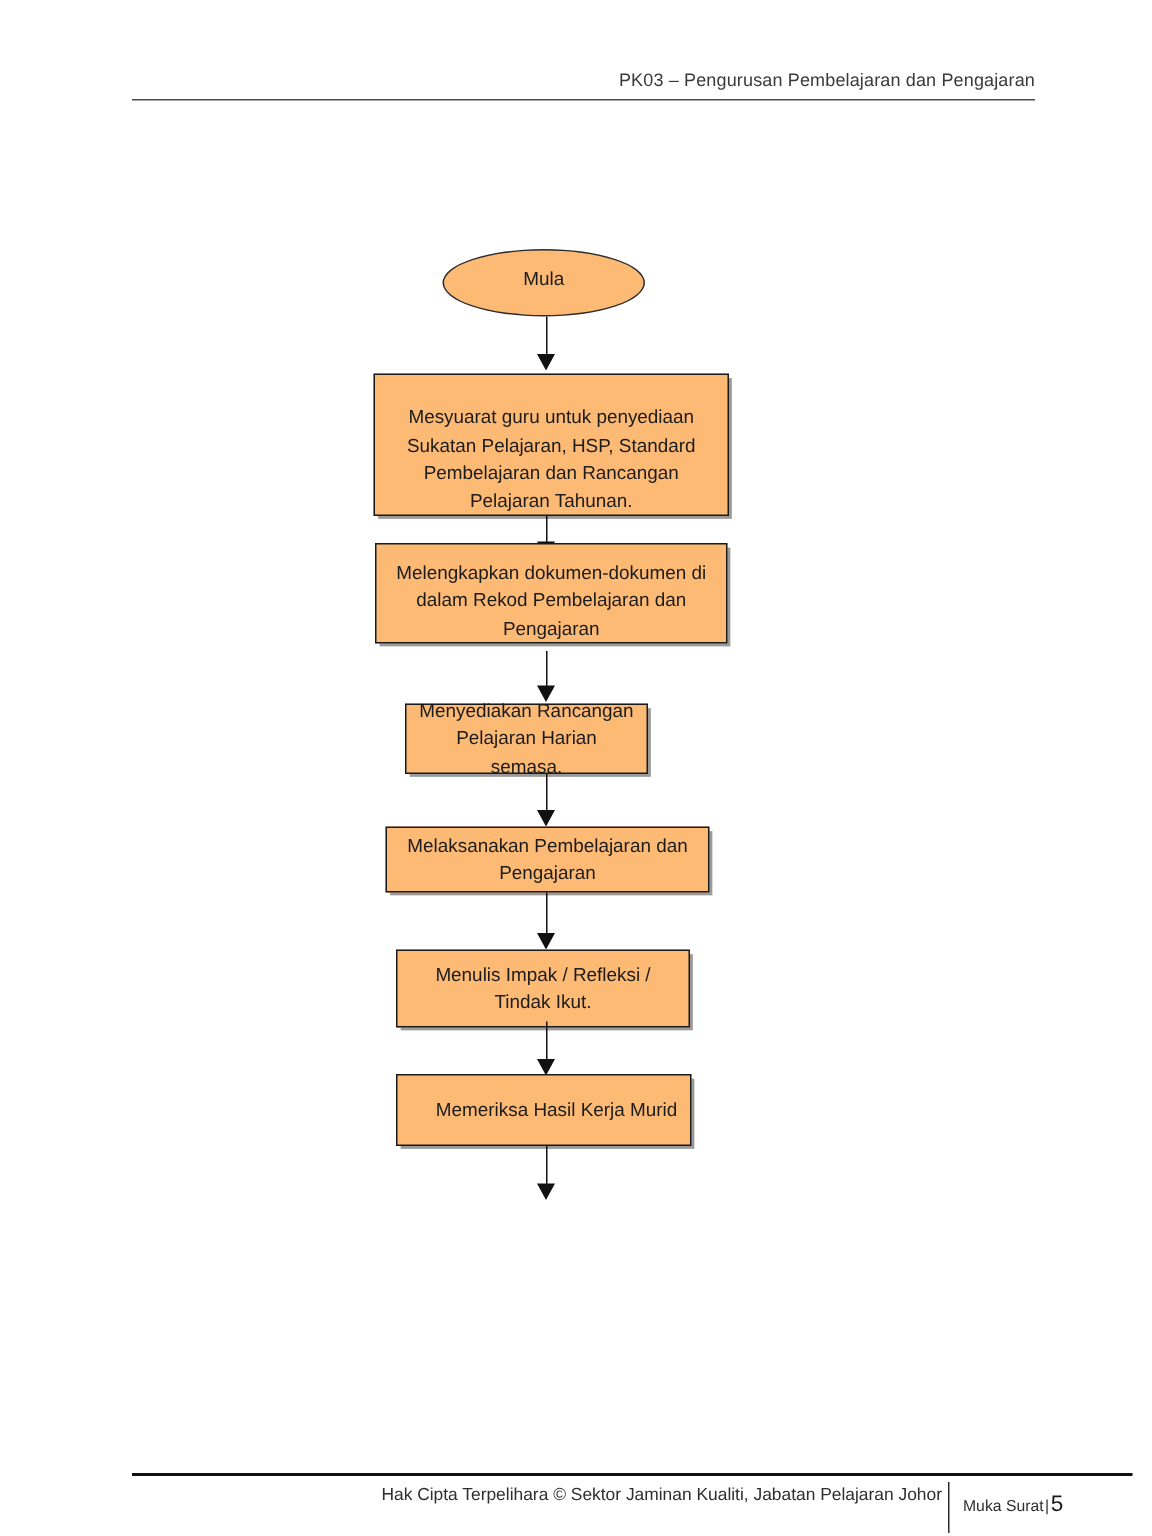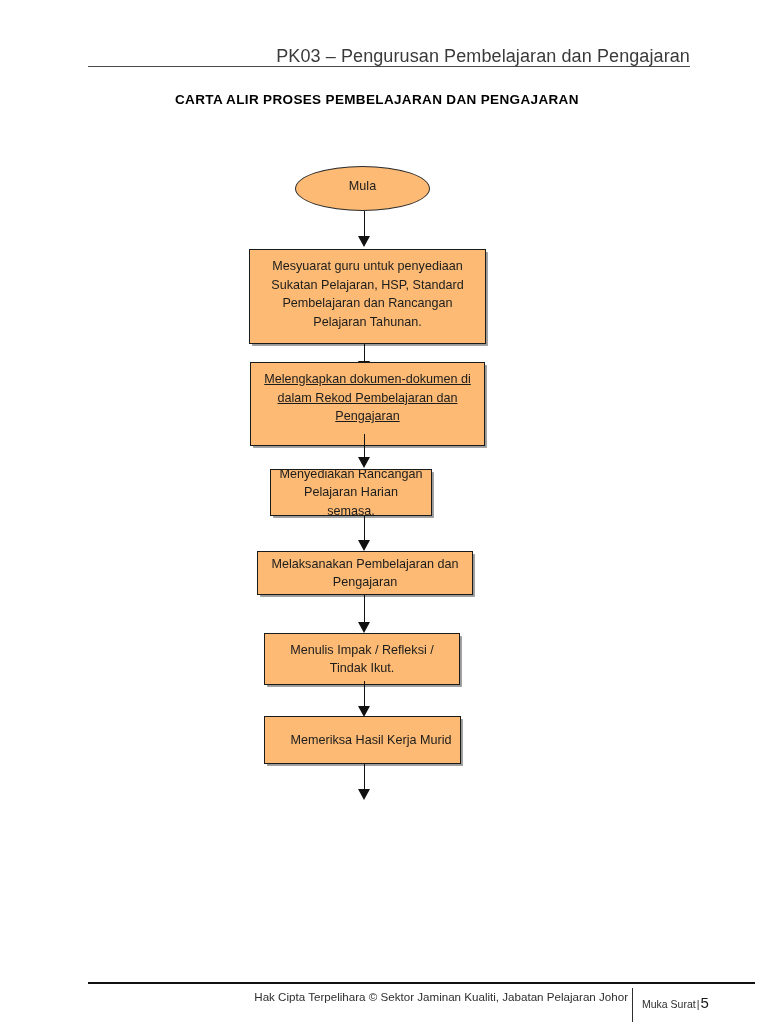--- a/index.html
+++ b/index.html
@@ -19,21 +19,21 @@
     overflow: hidden;
   }
 
   
   #header-text {
     position: absolute;
     left: 88px;
     top: 46px;
     width: 602px;
     text-align: right;
-    font-size: 18px;
+    font-size: 12px;
     color: #3a3a3a;
     letter-spacing: 0.1px;
     white-space: nowrap;
   }
   #header-rule {
     position: absolute;
     left: 88px;
     top: 66px;
     width: 602px;
     height: 0;
@@ -69,21 +69,21 @@
     justify-content: center;
     text-align: center;
     font-size: 12.6px;
     line-height: 18.5px;
     color: #1c1c1c;
   }
 
   .proc {
     border: 1.3px solid #1a1a1a;
     box-shadow: 2.5px 2.5px 0 -0.6px #9a9a9a;
-    align-items: flex-start;
+    align-items: flex-end;
     padding-top: 7px;
   }
   .proc.centered {
     align-items: center;
     padding-top: 0;
   }
 
   .term {
     border: 1.3px solid #2b2b2b;
     border-radius: 50%;
@@ -156,39 +156,38 @@
   }
 </style>
 </head>
 <body>
 
 <div id="page">
 
   <div id="header-text">PK03  –  Pengurusan Pembelajaran dan Pengajaran</div>
   <div id="header-rule"></div>
 
-  <div id="doc-title">CARTA ALIR PROSES PEMBELAJARAN DAN PENGAJARAN</div>
 
   <div id="flow">
 
     <div class="node term" style="left:295px; top:166px; width:135px; height:45px;">
       <span class="label">Mula</span>
     </div>
 
     <div class="conn" style="left:364px; top:211px; height:30px;"></div>
     <div class="arrowhead" style="left:358px; top:236px;"></div>
 
     <div class="node proc" style="left:249px; top:249px; width:237px; height:95px;">
       <span class="label">Mesyuarat guru untuk penyediaan Sukatan Pelajaran, HSP, Standard Pembelajaran dan Rancangan Pelajaran Tahunan.</span>
     </div>
 
     <div class="conn" style="left:364px; top:344px; height:24px;"></div>
     <div class="arrowhead" style="left:358px; top:361px;"></div>
 
-    <div class="node proc" style="left:250px; top:362px; width:235px; height:84px;text-decoration:underline;">
+    <div class="node proc" style="left:250px; top:362px; width:235px; height:67px;">
       <span class="label">Melengkapkan dokumen-dokumen di dalam Rekod Pembelajaran dan Pengajaran</span>
     </div>
 
     <div class="conn" style="left:364px; top:434px; height:30px;"></div>
     <div class="arrowhead" style="left:358px; top:457px;"></div>
 
     <div class="node proc centered" style="left:270px; top:469px; width:162px; height:47px;">
       <span class="label">Menyediakan Rancangan Pelajaran Harian semasa.</span>
     </div>
 

